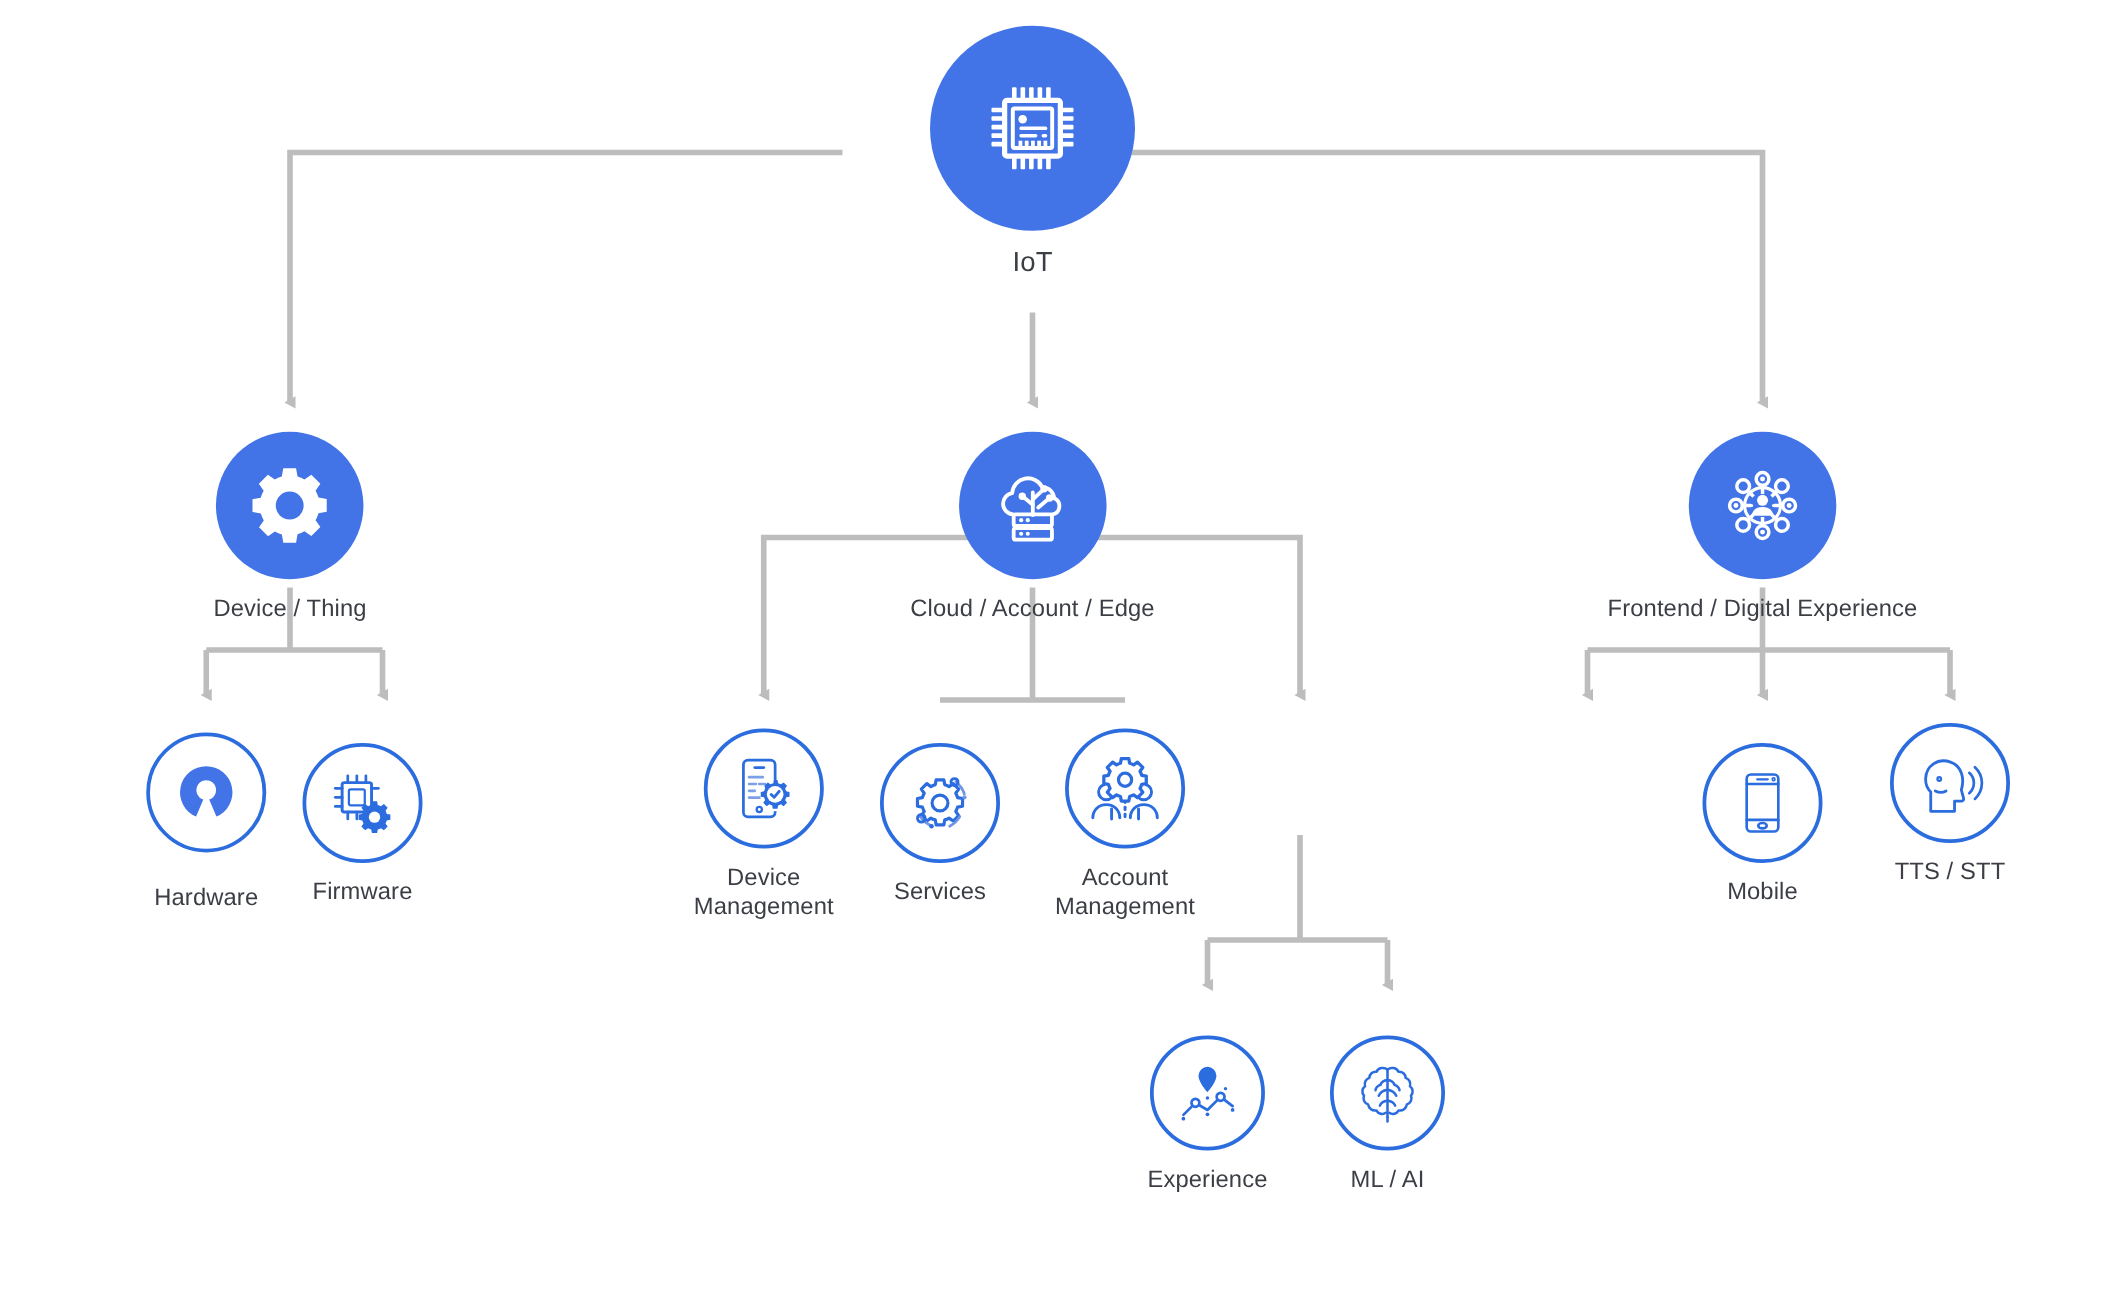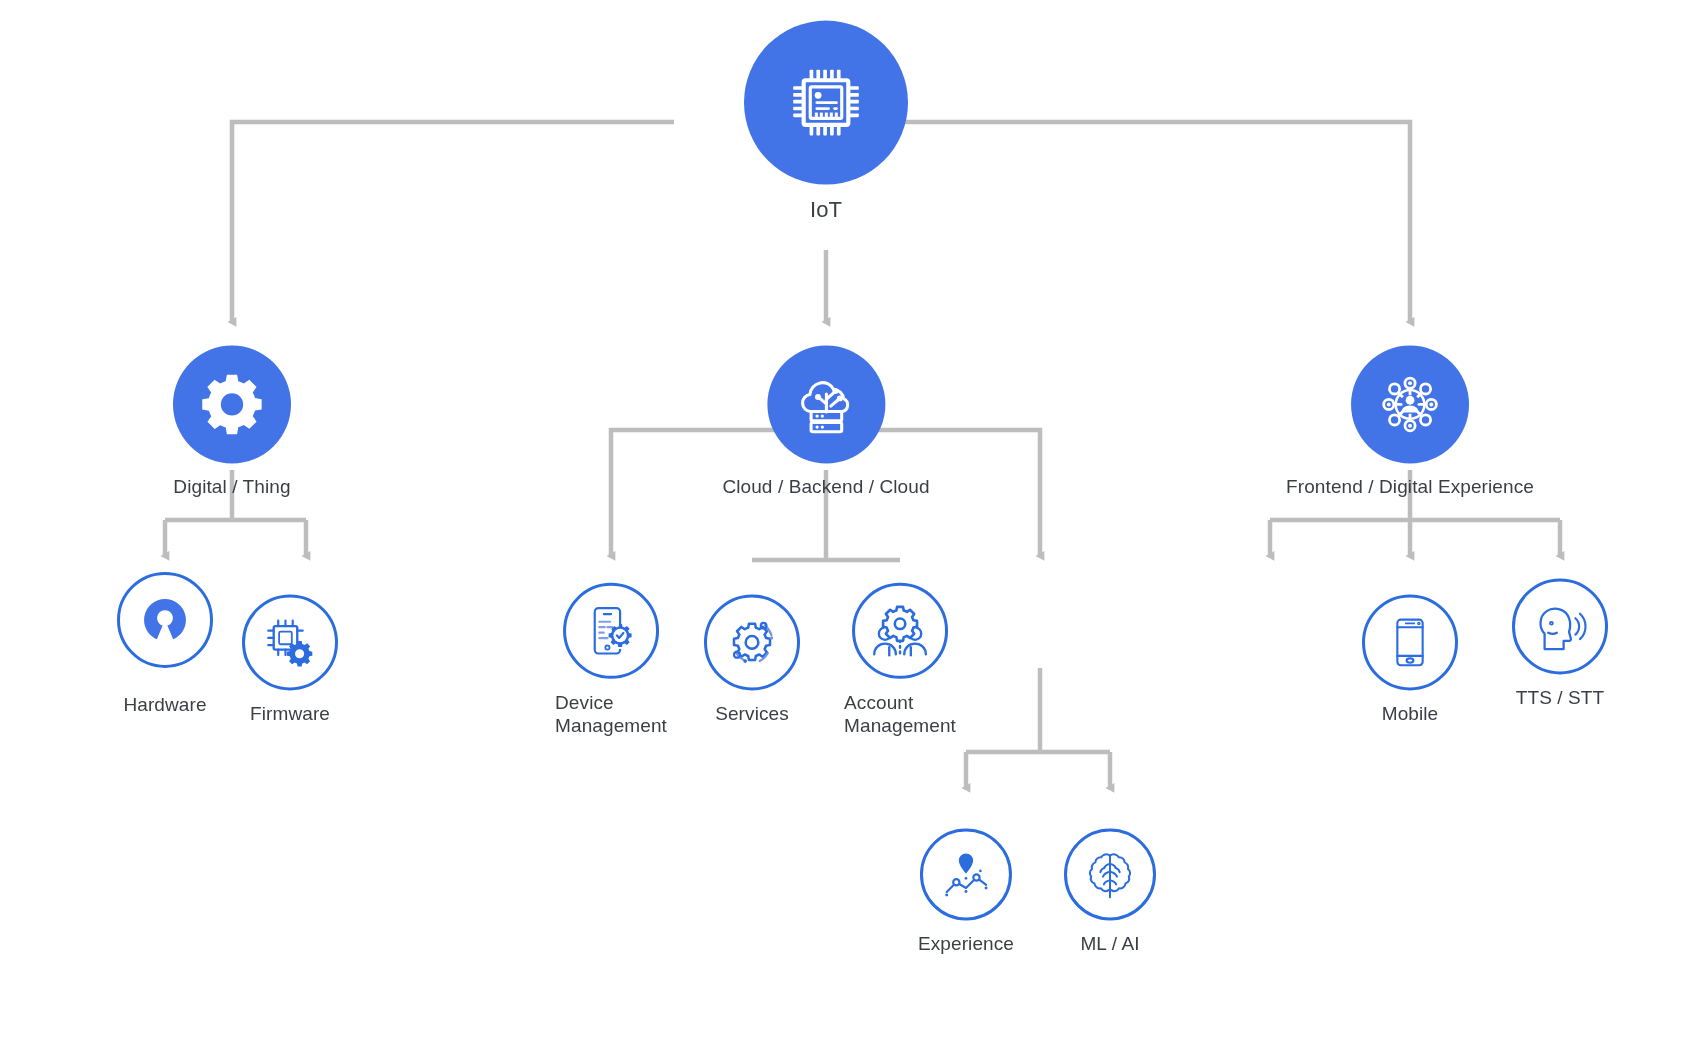--- a/index.html
+++ b/index.html
@@ -40,21 +40,21 @@
   }
   .circle.filled {
     background: #4274e8;
   }
   .circle.outlined {
     background: #ffffff;
     border: 3px solid #2b6cdf;
   }
   .label {
     margin-top: 12px;
-    text-align: left;
+    text-align: center;
     color: #3b3f45;
     font-size: 19px;
     line-height: 1.22;
     white-space: pre-line;
     letter-spacing: 0.1px;
   }
   .label.big {
     font-size: 22px;
   }
   .icon-wrap {
@@ -164,21 +164,21 @@
 
   <div class="node" style="left:232px; top:422px;">
     <div class="circle filled" style="width:118px;height:118px;">
       <span class="icon-wrap">
         <svg width="68" height="68" viewBox="0 0 64 64">
           <path fill="#ffffff" d="M27.2 4h9.6l1.1 6.2a22 22 0 0 1 5.2 2.2l5.2-3.6 6.8 6.8-3.6 5.2a22 22 0 0 1 2.2 5.2l6.2 1.1v9.6l-6.2 1.1a22 22 0 0 1-2.2 5.2l3.6 5.2-6.8 6.8-5.2-3.6a22 22 0 0 1-5.2 2.2L36.8 60h-9.6l-1.1-6.2a22 22 0 0 1-5.2-2.2l-5.2 3.6-6.8-6.8 3.6-5.2a22 22 0 0 1-2.2-5.2L4 36.8v-9.6l6.2-1.1a22 22 0 0 1 2.2-5.2L8.8 15.6l6.8-6.8 5.2 3.6a22 22 0 0 1 5.2-2.2L27.2 4z"></path>
           <circle cx="32" cy="32" r="10.5" fill="#4274e8"></circle>
         </svg>
       </span>
     </div>
-    <div class="label">Digital / Thing</div>
+    <div class="label">Device / Thing</div>
   </div>
 
   <div class="node" style="left:826px; top:422px;">
     <div class="circle filled" style="width:118px;height:118px;">
       <span class="icon-wrap">
         <svg width="70" height="70" viewBox="0 0 64 64">
           <g fill="none" stroke="#ffffff" stroke-width="2.8" stroke-linejoin="round" stroke-linecap="round">
             <path d="M17.5 38.5a7.8 7.8 0 0 1-.6-15.5 11.6 11.6 0 0 1 22-4.4 8.6 8.6 0 0 1 8.7 8.1 6.2 6.2 0 0 1-1.2 11.8"></path>
             <path d="M32 39V22.5"></path>
             <path d="M32 27.5 L38.5 21.5"></path>
@@ -196,21 +196,21 @@
           </g>
           <g fill="#ffffff">
             <circle cx="23.5" cy="42.7" r="1.5"></circle>
             <circle cx="28.3" cy="42.7" r="1.5"></circle>
             <circle cx="23.5" cy="52.7" r="1.5"></circle>
             <circle cx="28.3" cy="52.7" r="1.5"></circle>
           </g>
         </svg>
       </span>
     </div>
-    <div class="label">Cloud / Backend / Cloud</div>
+    <div class="label">Cloud / Account / Edge</div>
   </div>
 
   <div class="node" style="left:1410px; top:422px;">
     <div class="circle filled" style="width:118px;height:118px;">
       <span class="icon-wrap">
         <svg width="74" height="74" viewBox="0 0 64 64">
           <g stroke="#ffffff" stroke-width="2.4" fill="none">
             <line x1="32" y1="18" x2="32" y2="24"></line>
             <line x1="32" y1="40" x2="32" y2="46"></line>
             <line x1="18" y1="32" x2="24" y2="32"></line>
@@ -238,21 +238,21 @@
             <path d="M32 33c-4.6 0-7.4 2.7-7.4 6.1h14.8c0-3.4-2.8-6.1-7.4-6.1z"></path>
             <circle cx="24.4" cy="32" r="1.1"></circle>
             <circle cx="39.6" cy="32" r="1.1"></circle>
           </g>
         </svg>
       </span>
     </div>
     <div class="label">Frontend / Digital Experience</div>
   </div>
 
-  <div class="node" style="left:165px; top:644px;gap:13px;">
+  <div class="node" style="left:165px; top:658px;gap:13px;">
     <div class="circle outlined" style="width:96px;height:96px;">
       <span class="icon-wrap">
         <svg width="56" height="56" viewBox="0 0 64 64">
           <path fill="#4274e8" d="M32 8a24 24 0 0 0-9.3 46.1l6.6-15.6a9 9 0 1 1 5.4 0l6.6 15.6A24 24 0 0 0 32 8z"></path>
         </svg>
       </span>
     </div>
     <div class="label">Hardware</div>
   </div>
 

